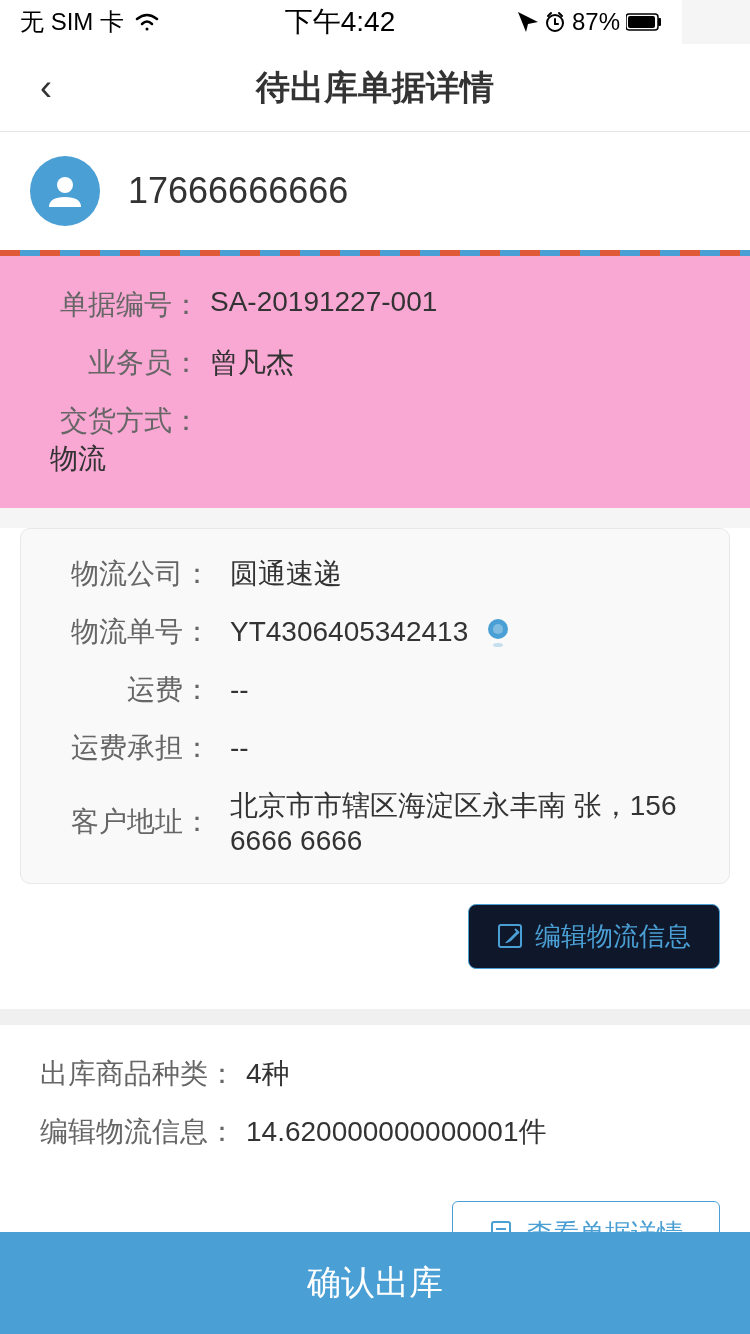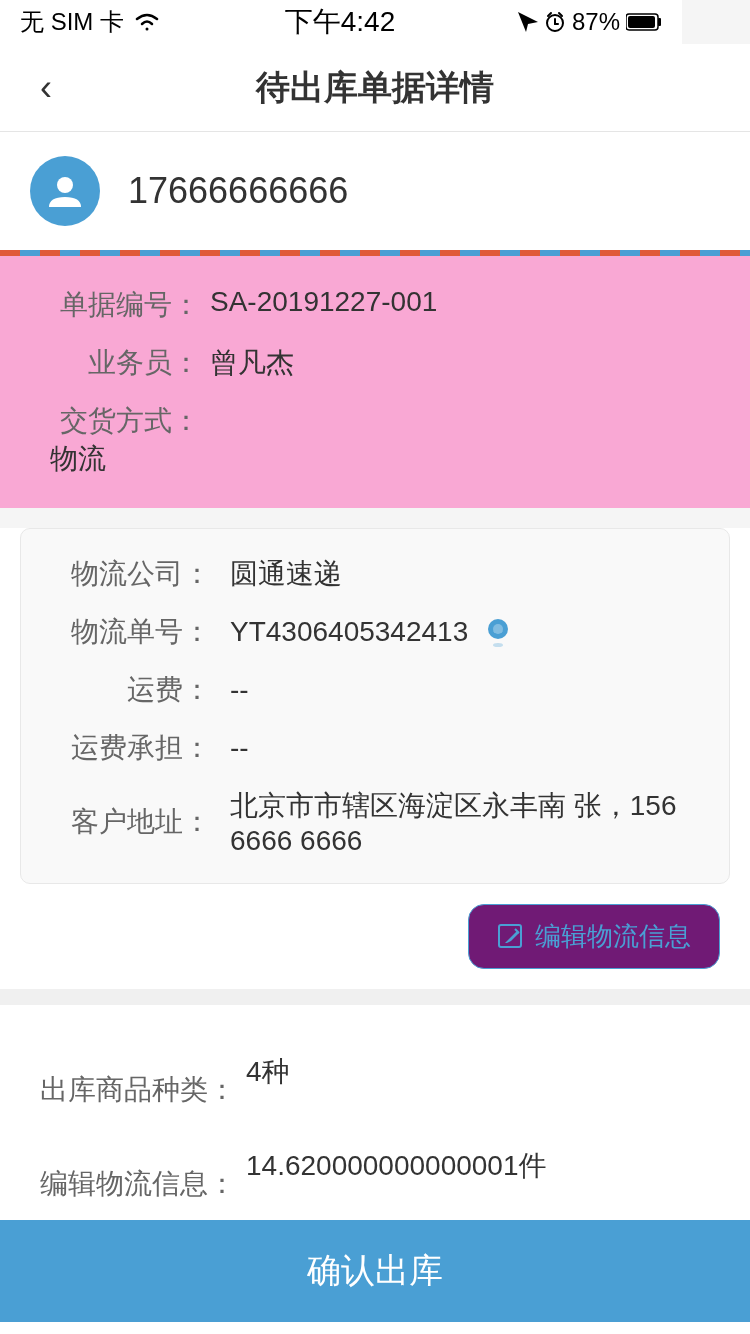--- a/index.html
+++ b/index.html
@@ -160,22 +160,22 @@
     
     .section-action-row {
       background: #fff;
       padding: 20px 30px;
       display: flex;
       justify-content: flex-end;
     }
     .edit-btn {
       border: 1px solid #4a9fd4;
       color: #4a9fd4;
-      background: #701a75;
-      border-radius: 16px;
+      background: #0f172a;
+      border-radius: 8px;
       padding: 14px 28px;
       font-size: 26px;
       cursor: pointer;
       display: flex;
       align-items: center;
       gap: 10px;
     }
 
     
     .section-sep {
@@ -194,21 +194,20 @@
       align-items: center;
       margin-bottom: 20px;
       font-size: 28px;
     }
     .goods-row:last-child { margin-bottom: 0; }
     .goods-label {
       color: #666;
       min-width: 180px;
       text-align: right;
       flex-shrink: 0;
-      margin-top: 36px;
     }
     .goods-value {
       color: #333;
       margin-left: 10px;
     }
 
     
     .view-detail-row {
       background: #fff;
       padding: 20px 30px;
@@ -239,21 +238,21 @@
     .confirm-bar {
       width: 750px;
       background: #4a9fd4;
       padding: 28px 13px;
       text-align: center;
       font-size: 34px;
       color: #fff;
       font-weight: 500;
       cursor: pointer;
       position: fixed;
-      bottom: 12px;
+      bottom: 0;
       left: 0;
     }
 
     .page-content {
       padding-bottom: 100px;
     }
   </style>
 </head>
 <body>
 
@@ -318,21 +317,21 @@
     <div class="info-row">
       <span class="info-label">业务员：</span>
       <span class="info-value">曾凡杰</span>
     </div>
     <div class="info-row">
       <span class="info-label">交货方式：</span>
       <span class="info-value">物流</span>
     </div>
   </div>
 
-  <div style="background:#fff; ">
+  <div style="background:#fff; padding-bottom: 20px;">
     <div class="logistics-card">
       <div class="logistics-row">
         <span class="logistics-label">物流公司：</span>
         <span class="logistics-value">圆通速递</span>
       </div>
       <div class="logistics-row">
         <span class="logistics-label">物流单号：</span>
         <span class="logistics-value">
           <span>YT4306405342413</span>
 

